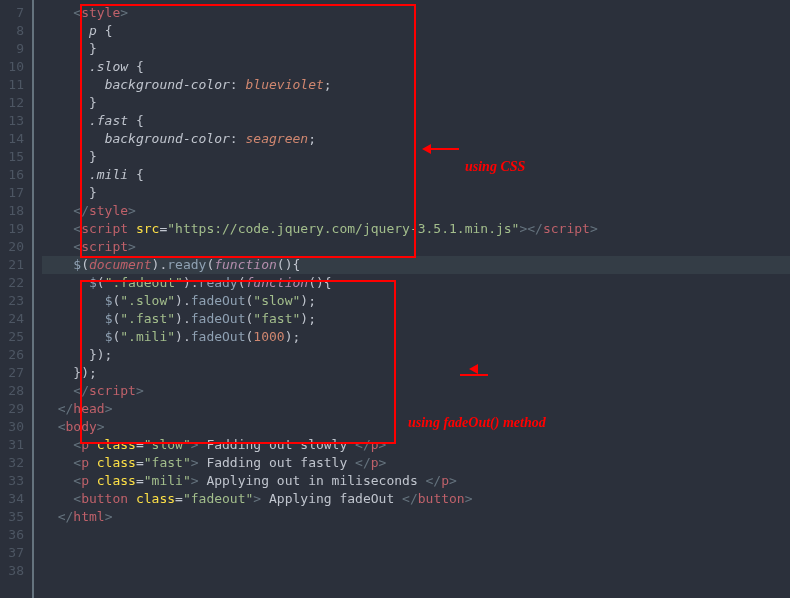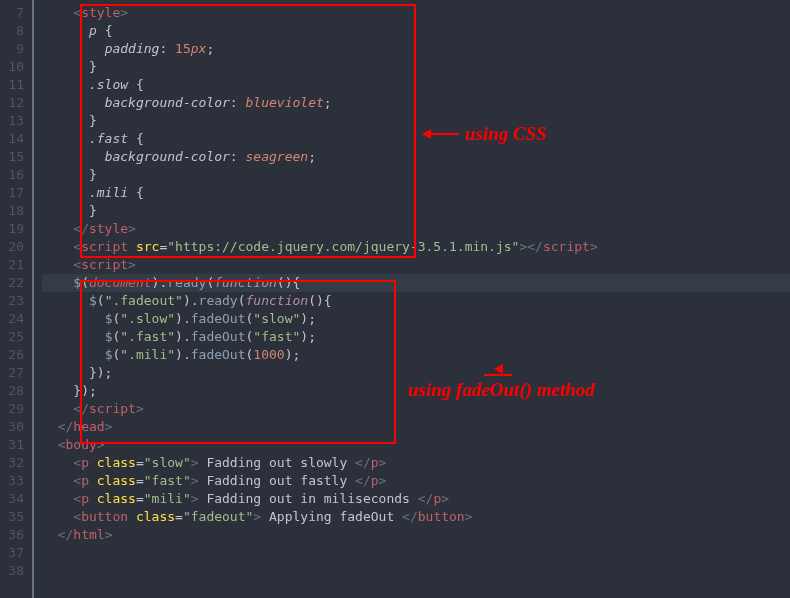--- a/index.html
+++ b/index.html
@@ -73,23 +73,24 @@
     width: 0; height: 0;
     border-top: 5px solid transparent;
     border-bottom: 5px solid transparent;
     border-right: 9px solid #ff0000;
   }
   .anno-label {
     color: #ff0000;
     font-family: Georgia, 'Times New Roman', serif;
     font-style: italic;
     font-weight: bold;
-    font-size: 19px;
+    font-size: 14px;
     white-space: nowrap;
     padding-left: 6px;
+    margin-top: 36px;
   }
 </style>
 </head>
 <body>
 
 <div class="editor">
   <div class="gutter" id="gutter">
       <div class="ln">7</div>
       <div class="ln">8</div>
       <div class="ln">9</div>
@@ -132,21 +133,20 @@
       <span class="anno-label">using CSS</span>
     </div>
     <div class="anno-box" id="anno-box-js" style="top: 280px; left: 46px; width: 316px; height: 164px;"></div>
     <div class="anno-arrow" id="anno-arrow-js" style="top: 364px; left: 368px; flex-direction: column;">
       <span class="head"></span>
         <span class="shaft"></span>
       <span class="anno-label">using fadeOut() method</span>
     </div>
   <div class="line">    <span class="grey">&lt;</span><span class="tag">style</span><span class="grey">&gt;</span></div>
       <div class="line">      <span class="prop">p </span><span class="punct">{</span></div>
-      <div class="line">        <span class="prop">padding</span><span class="punct">: </span><span class="num">15</span><span class="val">px</span><span class="punct">;</span></div>
       <div class="line">      <span class="punct">}</span></div>
       <div class="line">      <span class="prop">.slow </span><span class="punct">{</span></div>
       <div class="line">        <span class="prop">background-color</span><span class="punct">: </span><span class="val">blueviolet</span><span class="punct">;</span></div>
       <div class="line">      <span class="punct">}</span></div>
       <div class="line">      <span class="prop">.fast </span><span class="punct">{</span></div>
       <div class="line">        <span class="prop">background-color</span><span class="punct">: </span><span class="val">seagreen</span><span class="punct">;</span></div>
       <div class="line">      <span class="punct">}</span></div>
       <div class="line">      <span class="prop">.mili </span><span class="punct">{</span></div>
       <div class="line">      <span class="punct">}</span></div>
       <div class="line">    <span class="grey">&lt;/</span><span class="tag">style</span><span class="grey">&gt;</span></div>
@@ -157,17 +157,17 @@
       <div class="line">        <span class="jscall">$</span><span class="punct">(</span><span class="str">".slow"</span><span class="punct">).</span><span class="jscall">fadeOut</span><span class="punct">(</span><span class="str">"slow"</span><span class="punct">);</span></div>
       <div class="line">        <span class="jscall">$</span><span class="punct">(</span><span class="str">".fast"</span><span class="punct">).</span><span class="jscall">fadeOut</span><span class="punct">(</span><span class="str">"fast"</span><span class="punct">);</span></div>
       <div class="line">        <span class="jscall">$</span><span class="punct">(</span><span class="str">".mili"</span><span class="punct">).</span><span class="jscall">fadeOut</span><span class="punct">(</span><span class="num">1000</span><span class="punct">);</span></div>
       <div class="line">      <span class="punct">});</span></div>
       <div class="line">    <span class="punct">});</span></div>
       <div class="line">    <span class="grey">&lt;/</span><span class="tag">script</span><span class="grey">&gt;</span></div>
       <div class="line">  <span class="grey">&lt;/</span><span class="tag">head</span><span class="grey">&gt;</span></div>
       <div class="line">  <span class="grey">&lt;</span><span class="tag">body</span><span class="grey">&gt;</span></div>
       <div class="line">    <span class="grey">&lt;</span><span class="tag">p </span><span class="attr">class</span><span class="punct">=</span><span class="str">"slow"</span><span class="grey">&gt;</span><span class="punct"> Fadding out slowly </span><span class="grey">&lt;/</span><span class="tag">p</span><span class="grey">&gt;</span></div>
       <div class="line">    <span class="grey">&lt;</span><span class="tag">p </span><span class="attr">class</span><span class="punct">=</span><span class="str">"fast"</span><span class="grey">&gt;</span><span class="punct"> Fadding out fastly </span><span class="grey">&lt;/</span><span class="tag">p</span><span class="grey">&gt;</span></div>
-      <div class="line">    <span class="grey">&lt;</span><span class="tag">p </span><span class="attr">class</span><span class="punct">=</span><span class="str">"mili"</span><span class="grey">&gt;</span><span class="punct"> Fadding out in miliseconds </span><span class="grey">&lt;/</span><span class="tag">p</span><span class="grey">&gt;</span></div>
+      <div class="line">    <span class="grey">&lt;</span><span class="tag">p </span><span class="attr">class</span><span class="punct">=</span><span class="str">"mili"</span><span class="grey">&gt;</span><span class="punct"> Applying out in miliseconds </span><span class="grey">&lt;/</span><span class="tag">p</span><span class="grey">&gt;</span></div>
       <div class="line">    <span class="grey">&lt;</span><span class="tag">button </span><span class="attr">class</span><span class="punct">=</span><span class="str">"fadeout"</span><span class="grey">&gt;</span><span class="punct"> Applying fadeOut </span><span class="grey">&lt;/</span><span class="tag">button</span><span class="grey">&gt;</span></div>
       <div class="line">  <span class="grey">&lt;/</span><span class="tag">html</span><span class="grey">&gt;</span></div>
     </div>
 </div>
 
 </body></html>

